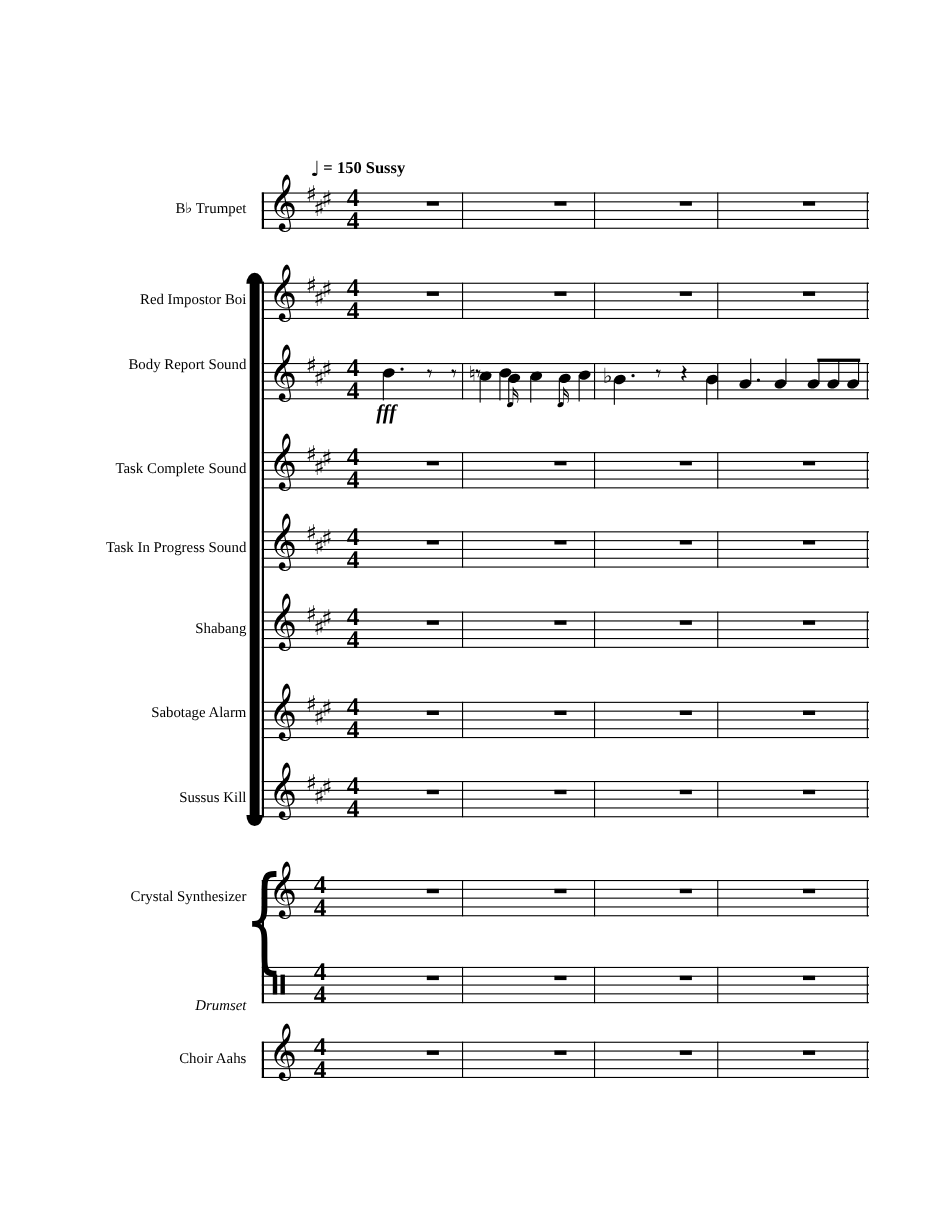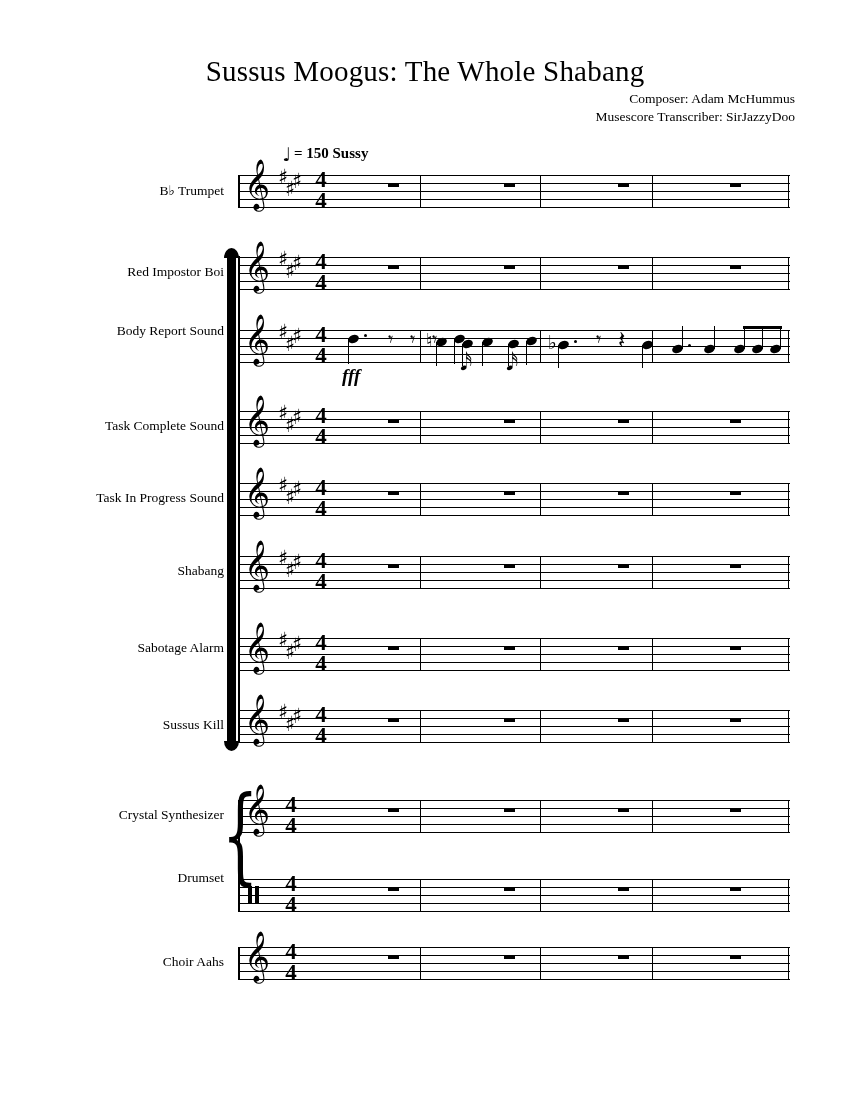--- a/index.html
+++ b/index.html
@@ -269,25 +269,20 @@
     font-weight: bold;
     font-size: 19px;
     line-height: 1;
   }
 </style>
 </head>
 <body>
 
 <div id="sheet">
 
-  <div class="title">Sussus Moogus: The Whole Shabang</div>
-  <div class="credits">
-    <span class="credit-line">Composer: Adam McHummus</span>
-    <span class="credit-line">Musescore Transcriber: SirJazzyDoo</span>
-  </div>
 
   <div class="tempo">
     <span class="tempo-note">♩</span>
     <span>= 150 Sussy</span>
   </div>
 
   <div class="sysline" style="left:238px; top:175px; height:33px;"></div>
 
   <div class="sysline" style="left:238px; top:256px; height:487px;"></div>
   <div class="bracket" style="left:227px; top:256px; height:487px;"></div>
@@ -588,21 +583,21 @@
     <div class="wholerest" style="left:150px;"></div>
     <div class="barline" style="left:182px;"></div>
     <div class="wholerest" style="left:266px;"></div>
     <div class="barline" style="left:302px;"></div>
     <div class="wholerest" style="left:380px;"></div>
     <div class="barline" style="left:414px;"></div>
     <div class="wholerest" style="left:492px;"></div>
     <div class="barline" style="left:550px;"></div>
   </div>
 
-  <div class="inst-name-wrap" style="top:870px;">
+  <div class="inst-name-wrap" style="top:906px;font-style:italic;">
     <div class="inst-name">Drumset</div>
   </div>
   <div class="staff" style="top:879px;">
     <div class="line l0"></div>
     <div class="line l1"></div>
     <div class="line l2"></div>
     <div class="line l3"></div>
     <div class="line l4"></div>
     <div class="clef-perc">
       <i class="a"></i>

